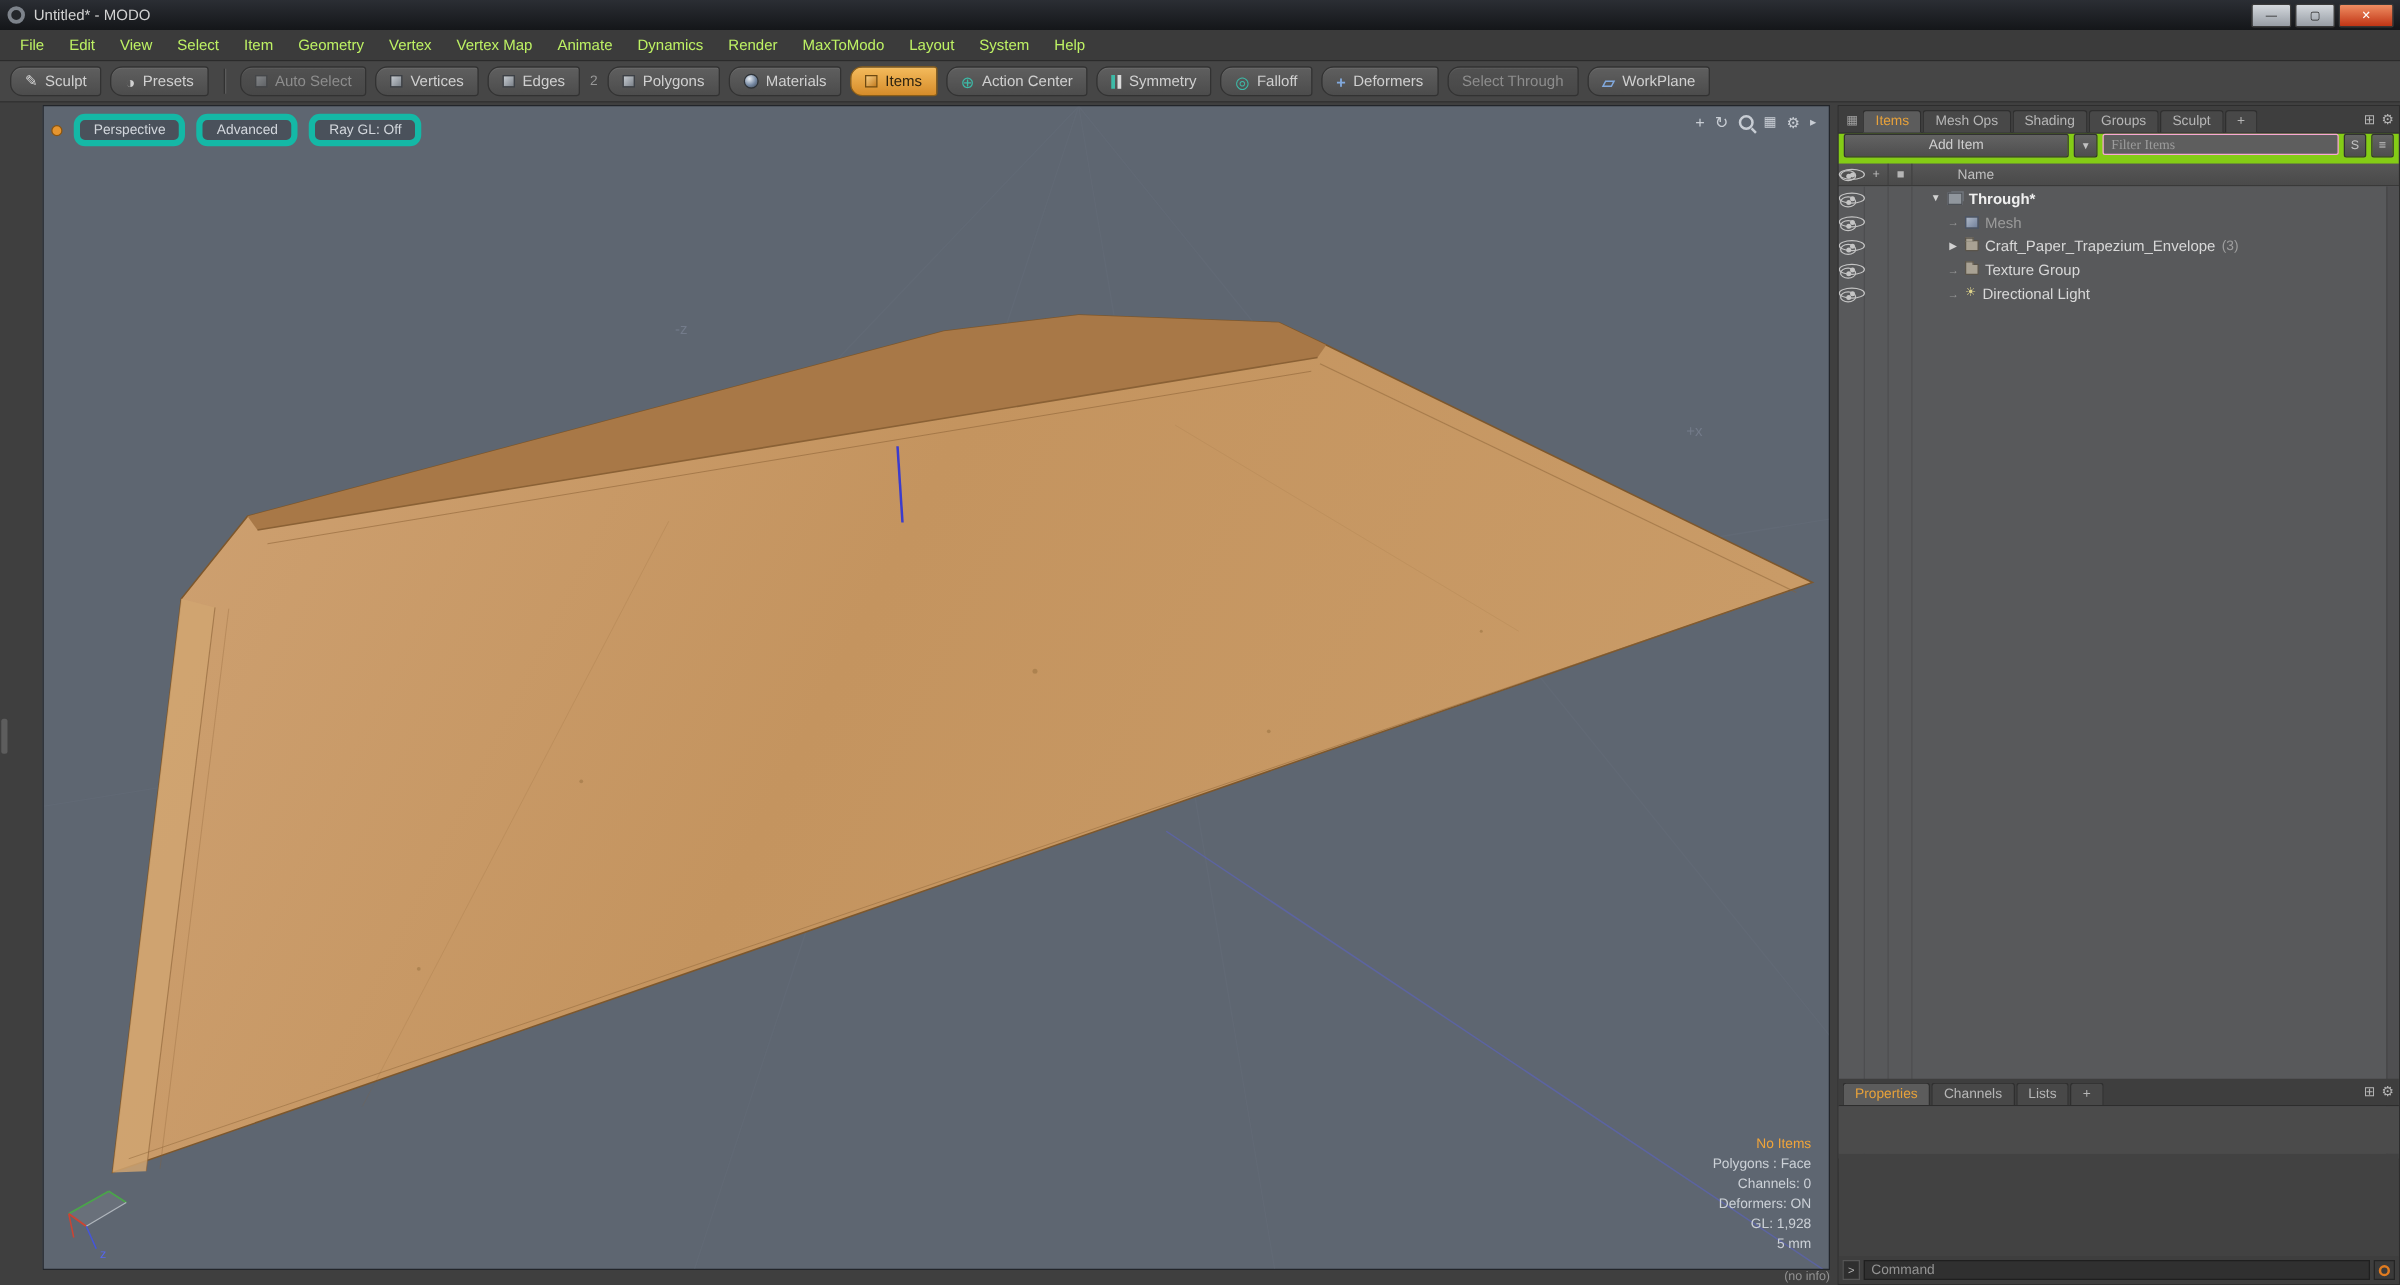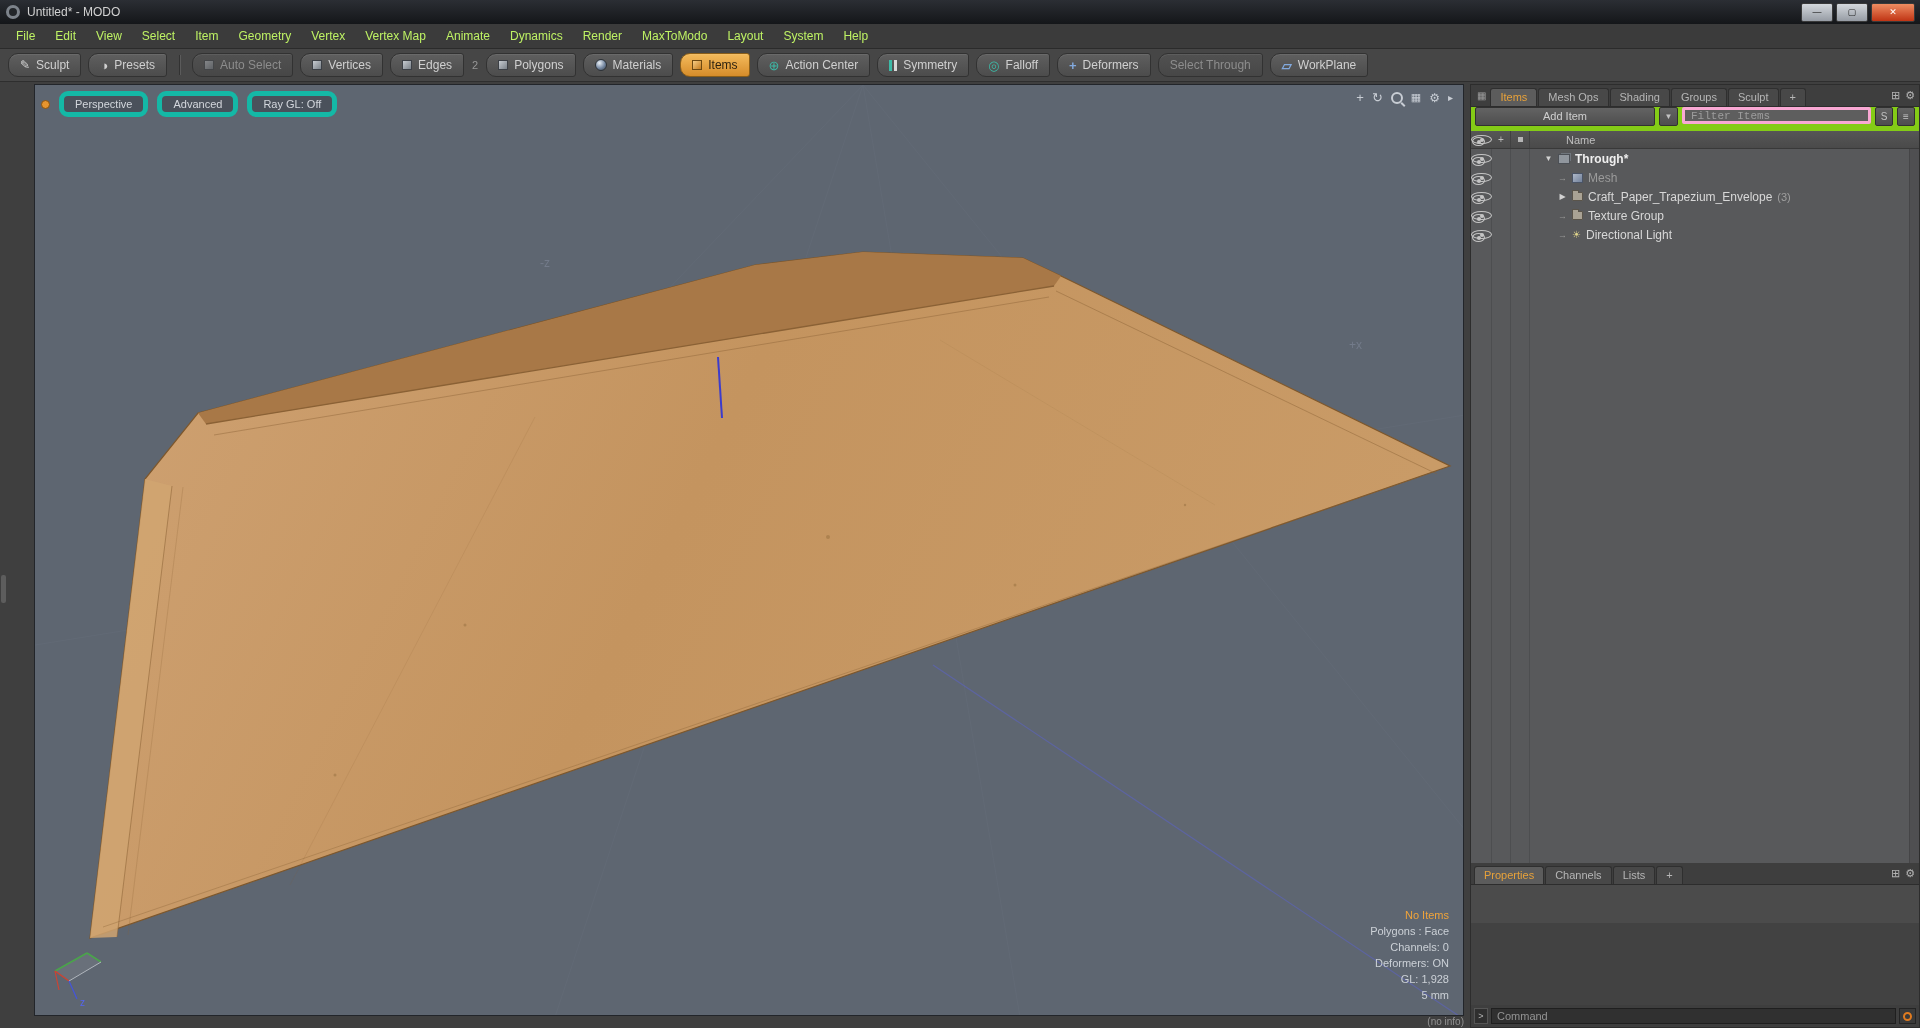--- a/index.html
+++ b/index.html
@@ -62,22 +62,22 @@
     border-radius:3px 3px 0 0;color:#b6b6b6;font-size:11px;cursor:default;white-space:nowrap}
   .p-tab.active{background:#5c5c5c;color:#e8a23a}
   .p-grip{color:#9d9d9d;font-size:10px;align-self:center;margin:0 3px}
   .p-right-icons{margin-left:auto;display:flex;gap:5px;align-self:center;padding-right:4px;color:#b4b4b4;font-size:11px}
   .add-row{position:absolute;left:0;top:22px;width:448px;height:24px;display:flex;
     gap:4px;padding:0 4px;box-sizing:border-box;background:#84cc16}
   .add-btn{width:178px;height:17px;background:linear-gradient(#636363,#4e4e4e);border:1px solid #313131;
     border-radius:2px;color:#cfcfcf;font-size:11px;line-height:17px;text-align:center}
   .add-arrow{width:17px;height:17px;background:linear-gradient(#636363,#4e4e4e);border:1px solid #313131;
     border-radius:2px;color:#c2c2c2;font-size:8px;line-height:17px;text-align:center}
-  .filter-input{flex:1;height:17px;background:#5e5e5e;border:3px solid #f9a8d4;border-radius:2px;
-    color:#c8c8c8;font-size:11px;padding:0 6px;outline:none;box-sizing:border-box;font-family:Liberation Mono, monospace}
+  .filter-input{flex:1;height:17px;background:#5e5e5e;border:1px solid #f9a8d4;border-radius:2px;
+    color:#c8c8c8;font-size:11px;padding:0 6px;outline:none;box-sizing:border-box;font-family:Liberation Serif, serif}
   .filter-input::placeholder{color:#9d9d9d}
   .mini-btn{width:16px;height:17px;background:linear-gradient(#636363,#4e4e4e);border:1px solid #313131;
     border-radius:2px;color:#c2c2c2;font-size:10px;line-height:17px;text-align:center}
   .tree-header{position:absolute;left:0;top:46px;width:448px;height:18px;display:flex;align-items:center;
     background:linear-gradient(#565656,#4a4a4a);border-bottom:1px solid #393939;color:#bfbfbf;font-size:11px;box-sizing:border-box}
   .hc{display:flex;align-items:center;justify-content:center;height:100%;border-right:1px solid #414141;box-sizing:border-box}
   .hc.eye{width:21px}.hc.ca{width:19px;font-size:10px}.hc.cb{width:19px}
   .hname{padding-left:36px}
   .tree{position:absolute;left:0;top:64px;width:448px;height:778px;background:#58595b;overflow:hidden}
   .vline{position:absolute;top:0;bottom:0;width:1px;background:#4d4e50}

